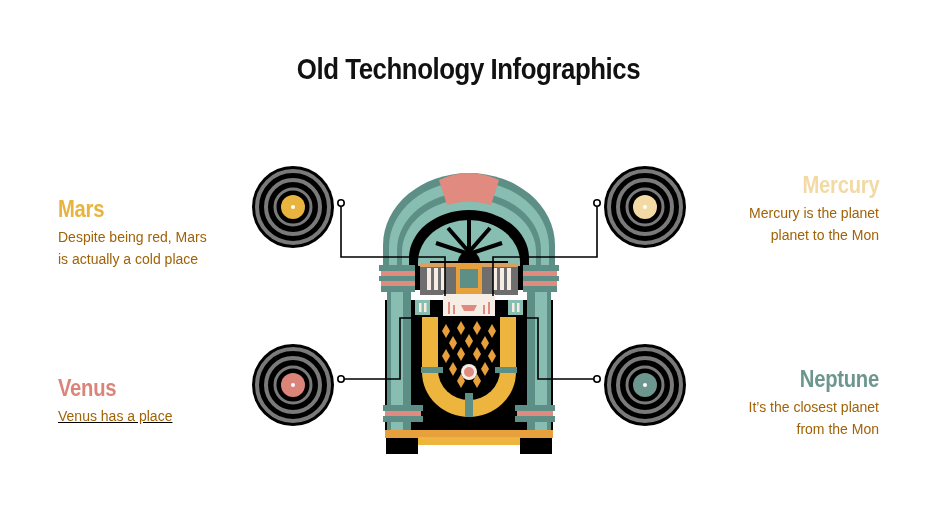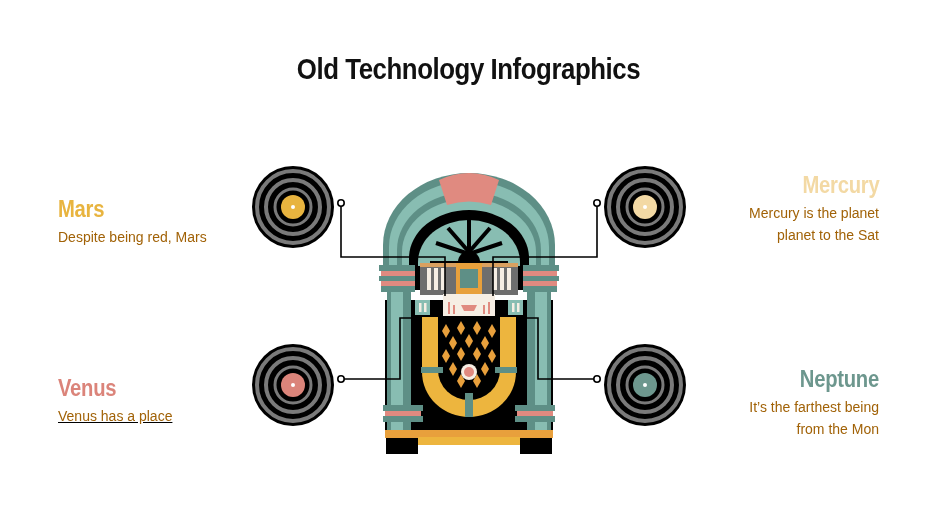--- a/index.html
+++ b/index.html
@@ -34,42 +34,43 @@
 </style>
 </head>
 <body>
 
 <div class="title">Old Technology Infographics</div>
 
 <div class="item left" id="mars">
   <div class="name" style="color:#E8B43F">Mars</div>
   <div class="desc">
     <div>Despite being red, Mars</div>
+    <div>is actually a cold place</div>
   </div>
 </div>
 
 <div class="item left" id="venus">
   <div class="name" style="color:#DB847A">Venus</div>
   <div class="desc">
     <div>Venus has a place</div>
   </div>
 </div>
 
 <div class="item right" id="mercury">
   <div class="name" style="color:#F3D9A4">Mercury</div>
   <div class="desc">
     <div>Mercury is the planet</div>
-    <div>planet to the Sat</div>
+    <div>planet to the Mon</div>
   </div>
 </div>
 
 <div class="item right" id="neptune">
   <div class="name" style="color:#6D978E">Neptune</div>
   <div class="desc">
-    <div>It’s the farthest being</div>
+    <div>It’s the closest planet</div>
     <div>from the Mon</div>
   </div>
 </div>
 
 <svg class="art" width="937" height="527" viewBox="0 0 937 527" xmlns="http://www.w3.org/2000/svg">
 
   <g>
 
     <rect x="386" y="432" width="32" height="22" fill="#000"></rect>
     <rect x="520" y="432" width="32" height="22" fill="#000"></rect>

